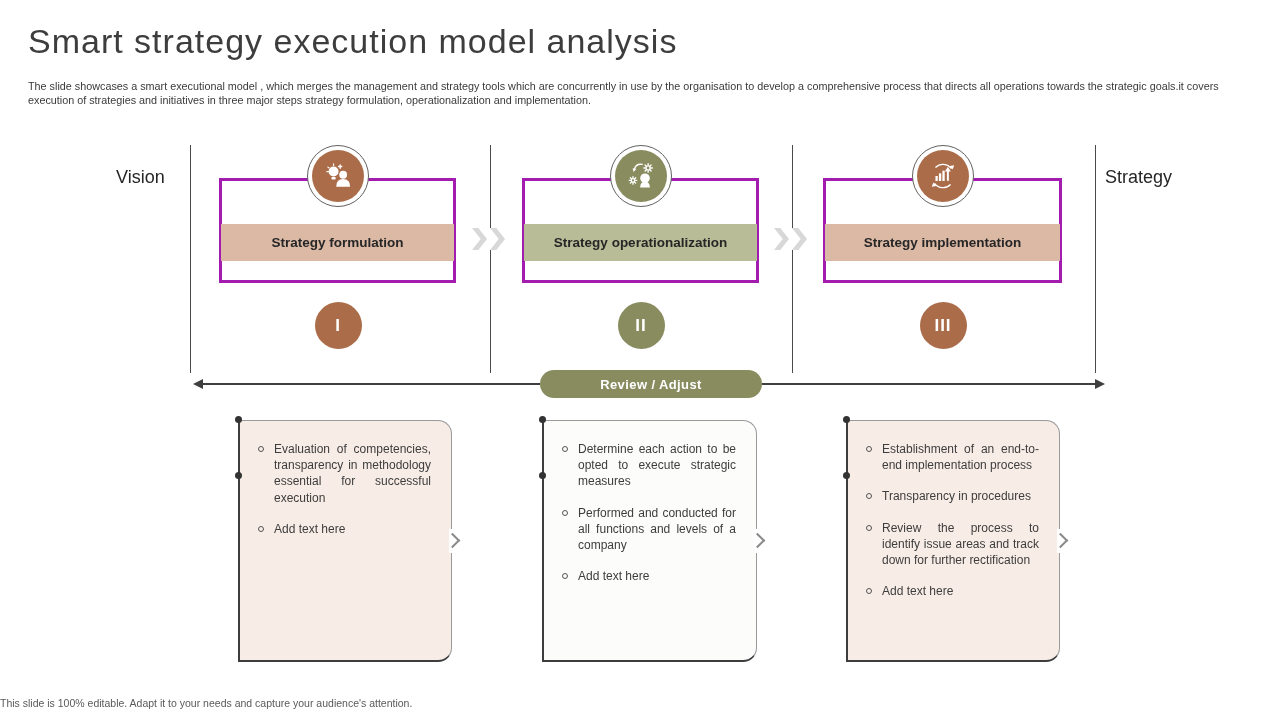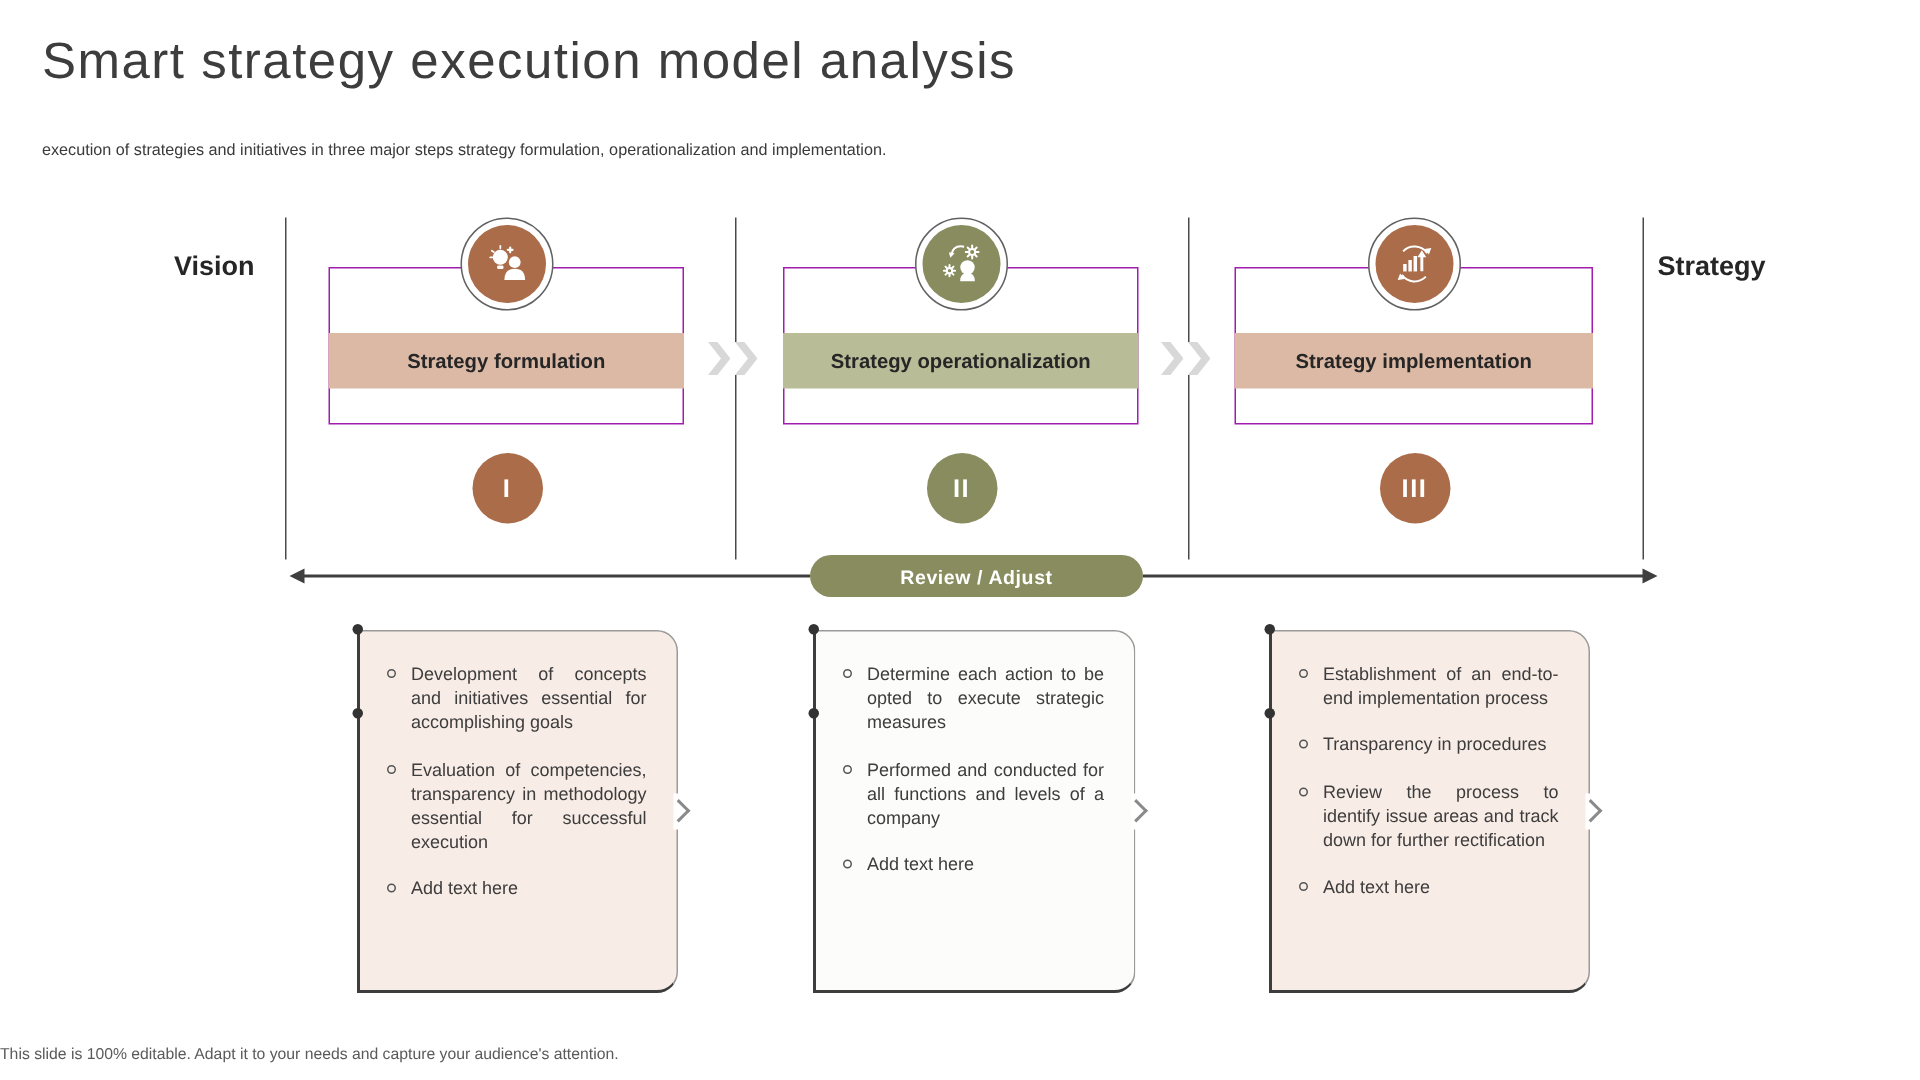--- a/index.html
+++ b/index.html
@@ -8,26 +8,26 @@
   }
   *{margin:0;padding:0;box-sizing:border-box}
   html,body{background:#e9e9e9}
   body{font-family:"Liberation Sans",sans-serif}
   .slide{position:relative;width:1280px;height:720px;background:#ffffff;overflow:hidden}
 
   .title{position:absolute;left:28px;top:22px;font-size:34px;font-weight:400;color:#3d3d3d;letter-spacing:1px}
   .desc{position:absolute;left:28px;top:79px;width:1235px;font-size:10.8px;line-height:14.2px;color:#3a3a3a}
 
   .vline{position:absolute;top:145px;width:1px;height:228px;background:var(--line)}
-  .endpoint{position:absolute;top:167px;font-size:18px;font-weight:bold;color:#262626}
+  .endpoint{position:absolute;top:167px;font-size:18px;font-weight:normal;color:#262626}
   .endpoint.vision{left:116px;width:62px;text-align:left}
   .endpoint.reality{left:1105px}
 
   .stage{position:absolute;top:145px;height:210px}
-  .stage-box{position:absolute;left:0;top:33px;width:100%;height:105px;background:#fff;border:1px solid #a21caf}
+  .stage-box{position:absolute;left:0;top:33px;width:100%;height:105px;background:#fff;border:3px solid #a21caf}
   .band{position:absolute;left:-1px;right:-1px;top:43px;height:37px;display:flex;align-items:center;justify-content:center;font-size:13.5px;font-weight:bold;color:#262626}
   .band.tan{background:var(--tan-band)}
   .band.olive{background:var(--olive-band)}
   .icon-ring{position:absolute;left:50%;margin-left:-31px;top:0;width:62px;height:62px;background:#fff;border:1px solid #616161;border-radius:50%;display:flex;align-items:center;justify-content:center}
   .icon-circle{width:52px;height:52px;border-radius:50%;display:flex;align-items:center;justify-content:center}
   .bg-brown{background:var(--brown)}
   .bg-olive{background:var(--olive)}
   .numeral{position:absolute;left:50%;margin-left:-23px;top:157px;width:47px;height:47px;border-radius:50%;display:flex;align-items:center;justify-content:center;color:#fff;font-size:17px;font-weight:bold;letter-spacing:1px}
 
   .sep{position:absolute;top:228px;display:flex;gap:3px;background:#fff;padding:0 3px}
@@ -54,21 +54,21 @@
 
   .footer{position:absolute;left:0;right:0;top:697px;text-align:left;font-size:10.5px;color:#5a5a5a}
 </style>
 </head>
 <body>
 
 <div class="slide">
 
   <h1 class="title">Smart strategy execution model analysis</h1>
   <p class="desc">
-    <br>
+    <span>The slide showcases a smart executional model , which merges the management and strategy tools which are concurrently in use by the organisation to develop a comprehensive process that directs all operations towards the strategic goals.it covers</span><br>
     <span>execution of strategies and initiatives in three major steps strategy formulation, operationalization and implementation.</span>
   </p>
 
   <div class="vline" style="left:190px"></div>
   <div class="vline" style="left:490px"></div>
   <div class="vline" style="left:792px"></div>
   <div class="vline" style="left:1095px"></div>
 
   <div class="endpoint vision">Vision</div>
   <div class="endpoint reality">Strategy</div>
@@ -180,24 +180,20 @@
   <div class="review-pill">Review / Adjust</div>
 
   <div class="callout pink" style="left:238px;width:214px">
     <span class="dot d1"></span>
     <span class="dot d2"></span>
     <span class="pointer-mask"></span>
     <span class="pointer"></span>
     <ul class="bullets">
       <li>
           <span class="marker"></span>
-          <span class="btext">Development of concepts and initiatives essential for accomplishing goals</span>
-        </li>
-      <li>
-          <span class="marker"></span>
           <span class="btext">Evaluation of competencies, transparency in methodology essential for successful execution</span>
         </li>
       <li>
           <span class="marker"></span>
           <span class="btext">Add text here</span>
         </li>
     </ul>
   </div>
 
   <div class="callout white" style="left:542px;width:215px">

